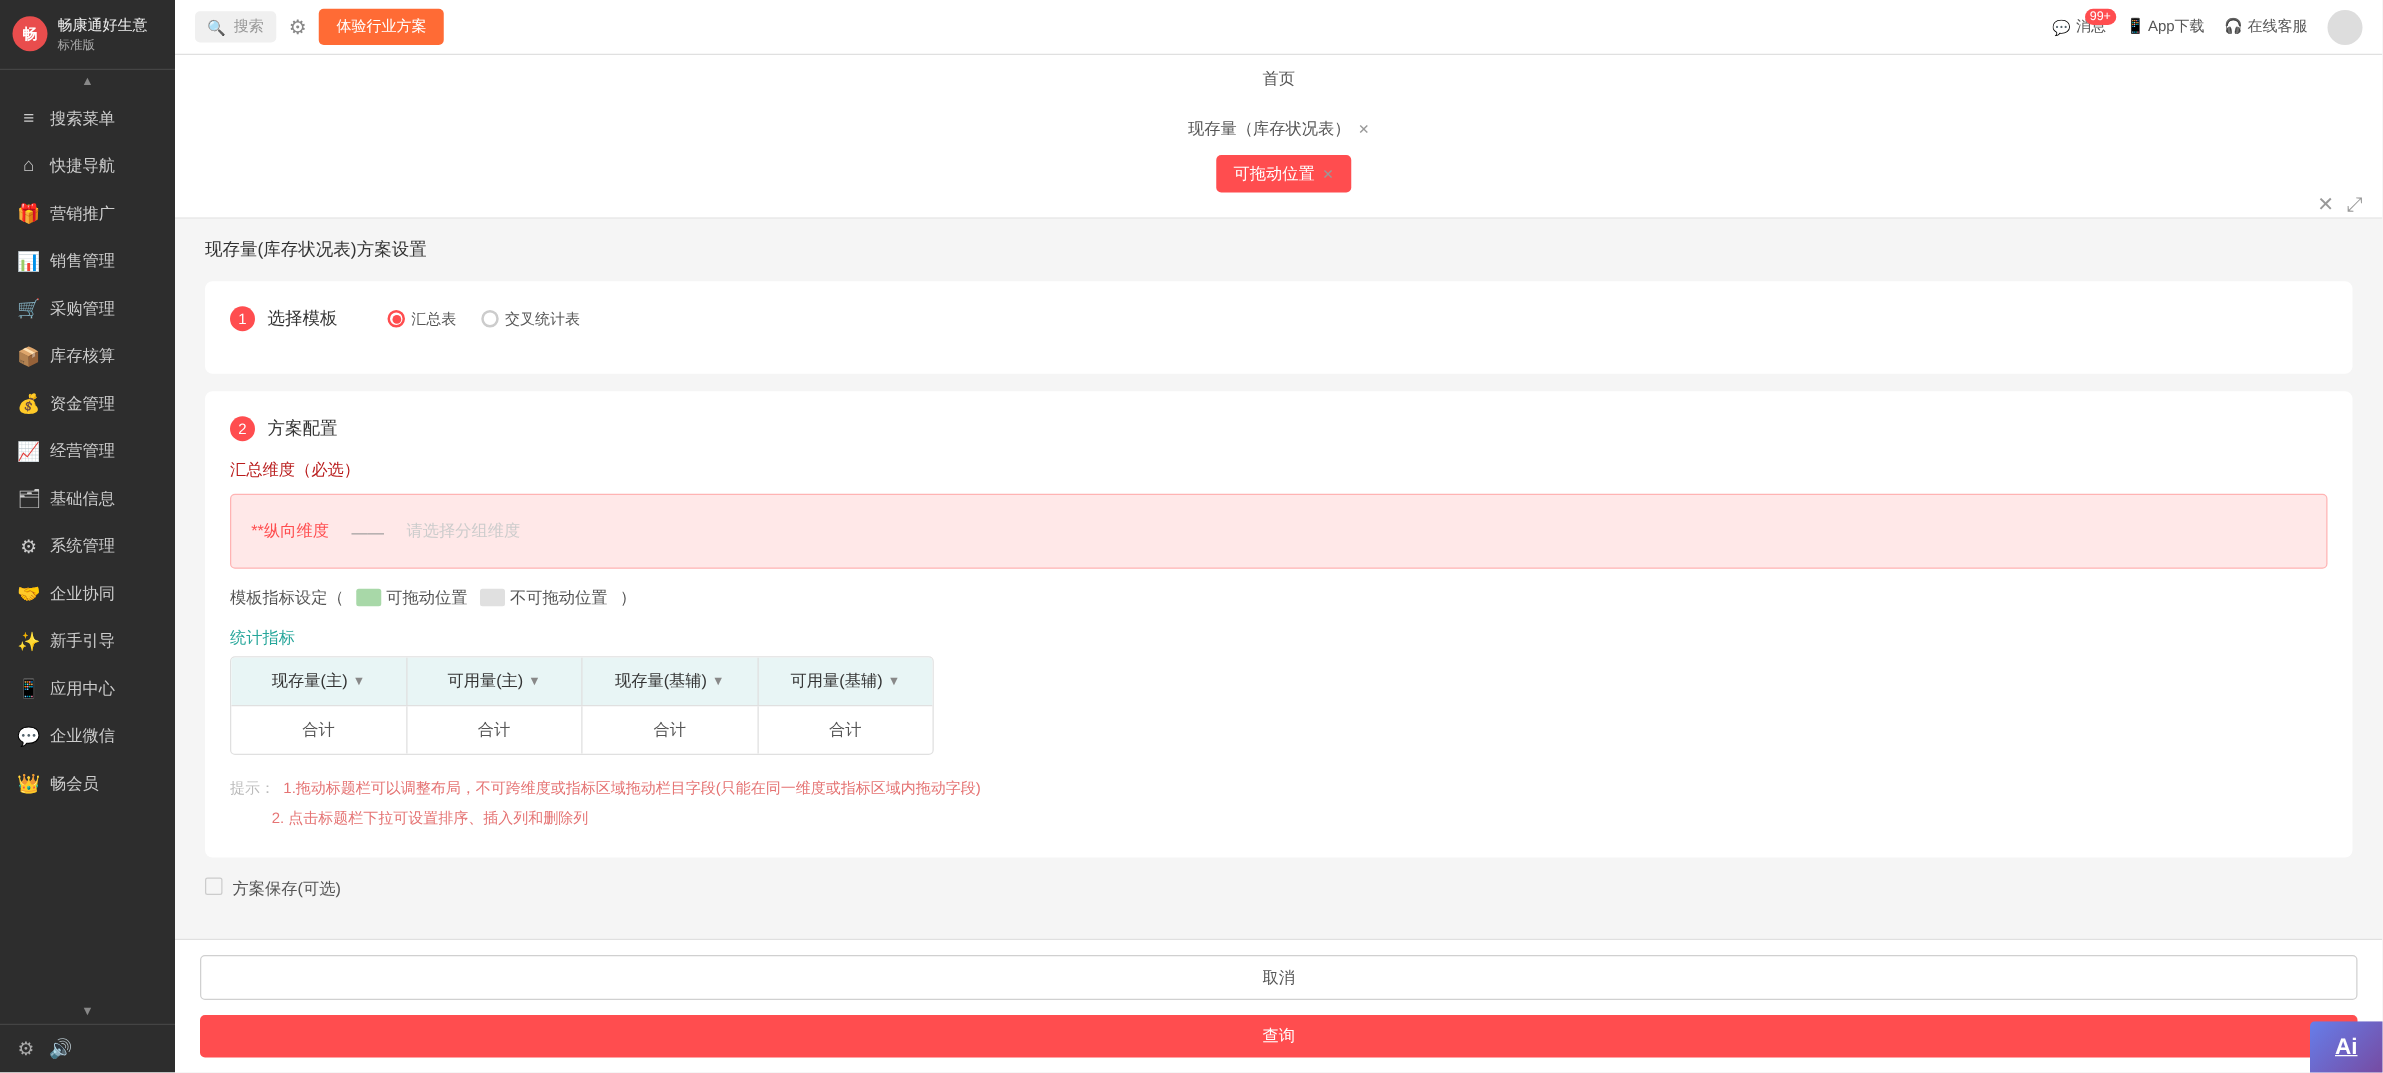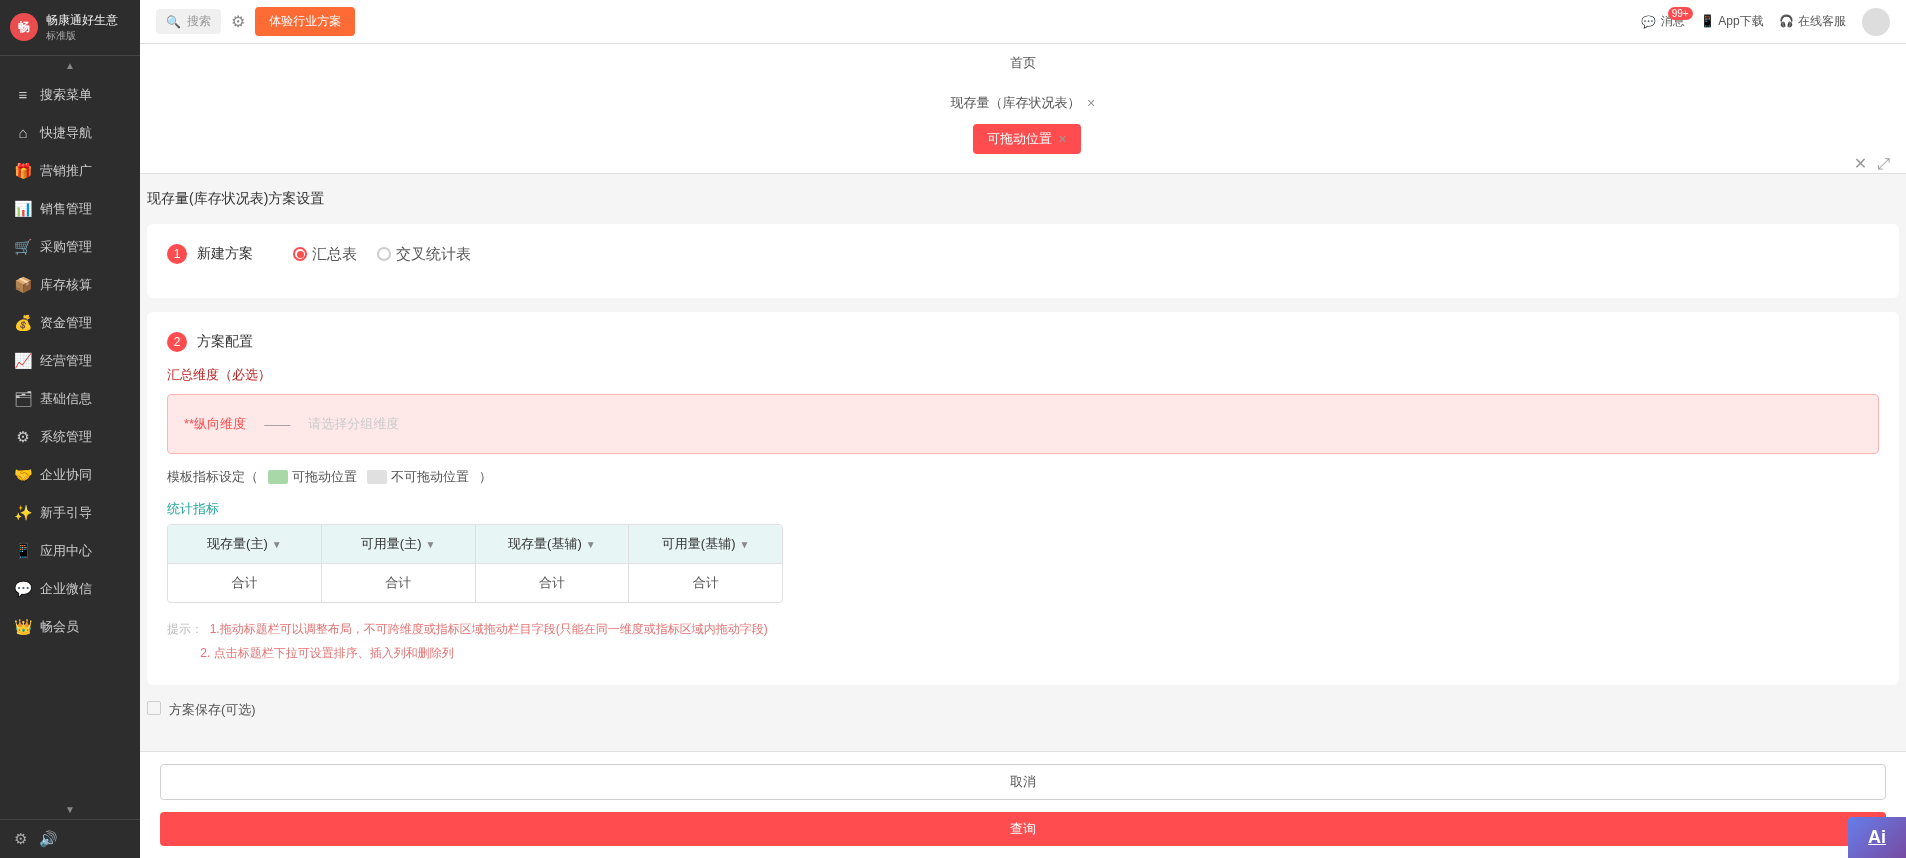--- a/index.html
+++ b/index.html
@@ -109,21 +109,21 @@
       padding: 6px 14px; border-radius: 4px; font-size: 13px;
       display: flex; align-items: center; gap: 6px; margin-left: 8px;
       cursor: pointer;
     }
 
     
     .tab-right-icons { margin-left: auto; display: flex; gap: 10px; align-items: center; color: #999; font-size: 16px; cursor: pointer; }
 
     
     .content {
-      flex: 1; overflow-y: auto; padding: 16px 7px;
+      flex: 1; overflow-y: auto; padding: 16px 24px;
       background: #f5f5f5;
     }
     .page-title { font-size: 14px; color: #333; margin-bottom: 16px; }
 
     .section-card {
       background: #fff; border-radius: 6px;
       padding: 20px; margin-bottom: 14px;
     }
 
     .step-header {
@@ -132,21 +132,21 @@
     .step-badge {
       width: 20px; height: 20px; border-radius: 50%;
       background: #ff4d4f; color: white;
       font-size: 12px; display: flex; align-items: center; justify-content: center;
       flex-shrink: 0;
     }
     .step-title { font-size: 14px; color: #333; font-weight: 500; }
 
     
     .radio-group { display: flex; align-items: center; gap: 20px; margin-left: 30px; }
-    .radio-item { display: flex; align-items: center; gap: 5px; font-size: 15px; color: #555; cursor: pointer; }
+    .radio-item { display: flex; align-items: center; gap: 5px; font-size: 12px; color: #555; cursor: pointer; }
     .radio-circle {
       width: 14px; height: 14px; border-radius: 50%;
       border: 2px solid #ccc; display: flex; align-items: center; justify-content: center;
     }
     .radio-circle.checked { border-color: #ff4d4f; }
     .radio-inner { width: 7px; height: 7px; border-radius: 50%; background: #ff4d4f; }
     .summary-label { font-size: 13px; color: #b91c1c; margin-bottom: 10px; }
 
     .dimension-box {
       background: #ffe8e8; border: 1px solid #ffb3b3;
@@ -157,21 +157,21 @@
     .dimension-dash { color: #999; margin: 0 8px; }
     .dimension-placeholder { color: #ccc; font-size: 13px; }
 
     .template-config { display: flex; align-items: center; gap: 10px; margin-bottom: 14px; font-size: 13px; color: #555; }
     .indicator-drag { display: flex; align-items: center; gap: 4px; }
     .drag-box { width: 20px; height: 14px; background: #a8d8a8; border-radius: 2px; }
     .no-drag-box { width: 20px; height: 14px; background: #e0e0e0; border-radius: 2px; }
 
     
     .stats-label { font-size: 13px; color: #26a69a; margin-bottom: 6px; font-weight: 500; }
-    .stats-table { border: 1px solid #e0e0e0; border-radius: 4px; overflow: hidden; width: 616px; }
+    .stats-table { border: 1px solid #e0e0e0; border-radius: 4px; overflow: hidden; width: 563px; }
     .stats-table-header { display: flex; background: #e8f5f5; }
     .stats-col {
       flex: 1; padding: 10px 8px;
       display: flex; align-items: center; justify-content: center;
       gap: 4px; font-size: 13px; color: #333;
       border-right: 1px solid #e0e0e0;
     }
     .stats-col:last-child { border-right: none; }
     .stats-table-row { display: flex; border-top: 1px solid #e0e0e0; }
     .stats-cell {
@@ -357,21 +357,21 @@
       <span>⤢</span>
     </div>
   </div>
 
   <div class="content">
     <div class="page-title">现存量(库存状况表)方案设置</div>
 
     <div class="section-card">
       <div class="step-header">
         <div class="step-badge">1</div>
-        <span class="step-title">新建方案</span>
+        <span class="step-title">选择模板</span>
         <div class="radio-group">
           <label class="radio-item">
             <div class="radio-circle checked">
               <div class="radio-inner"></div>
             </div>
             <span>汇总表</span>
           </label>
           <label class="radio-item">
             <div class="radio-circle"></div>
             <span>交叉统计表</span>

